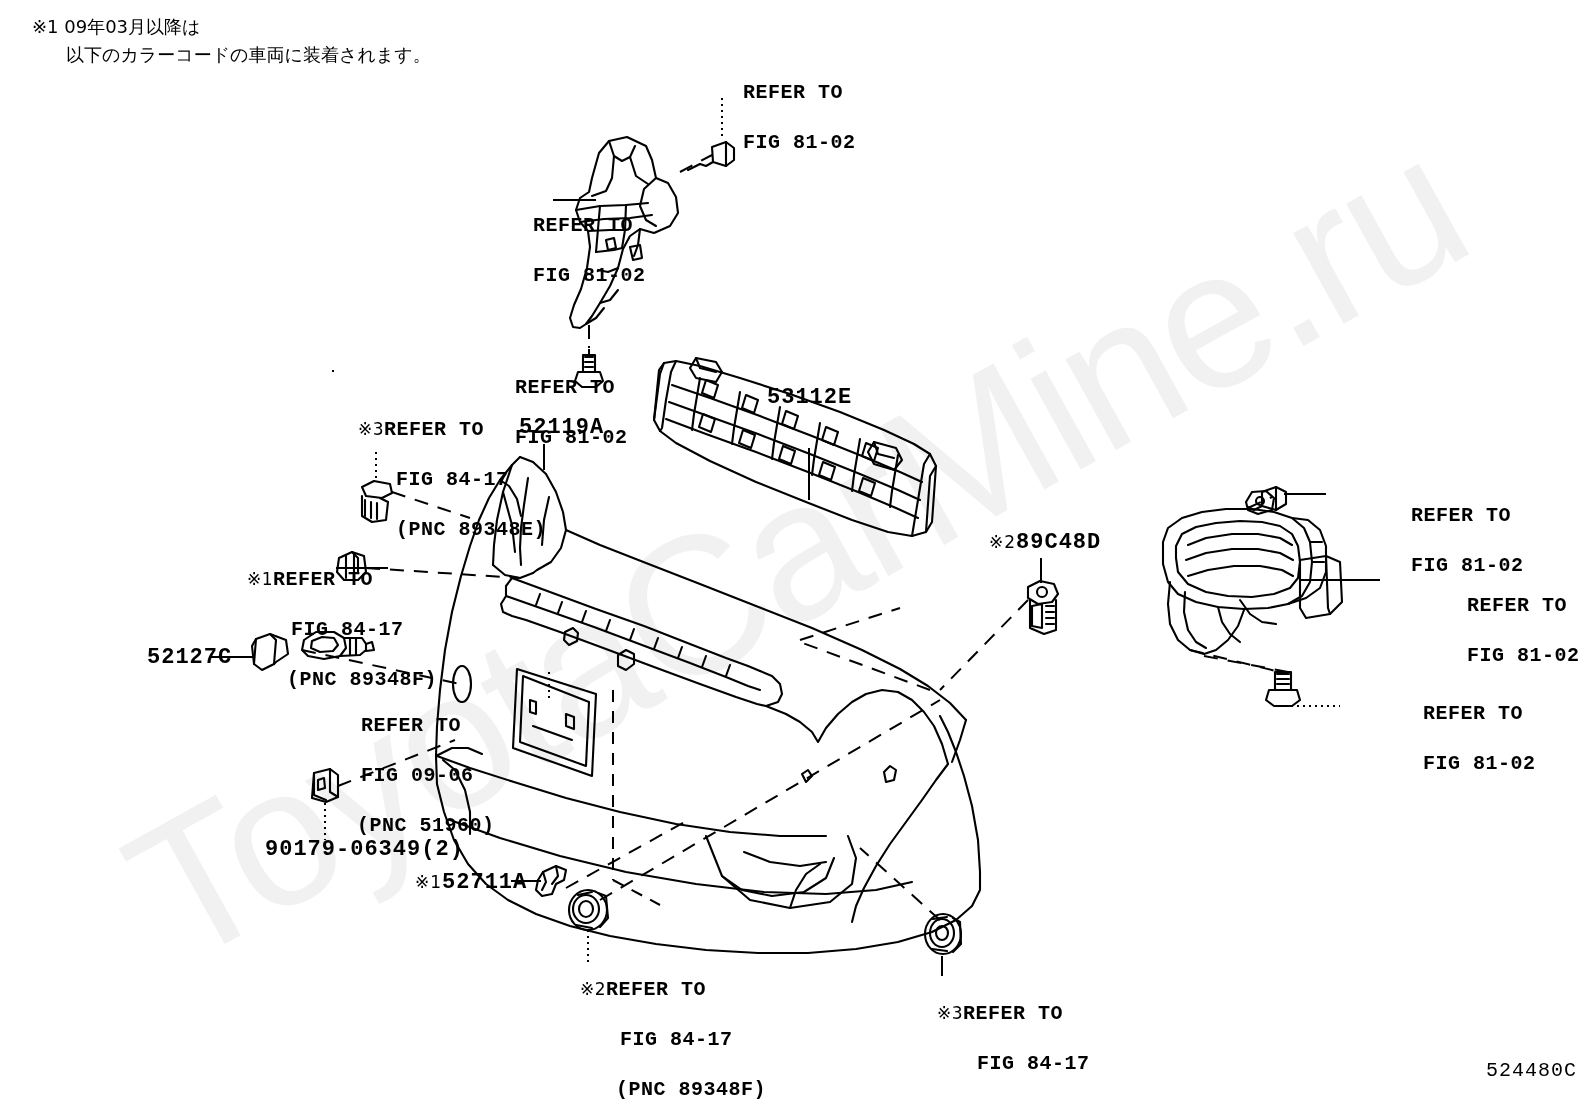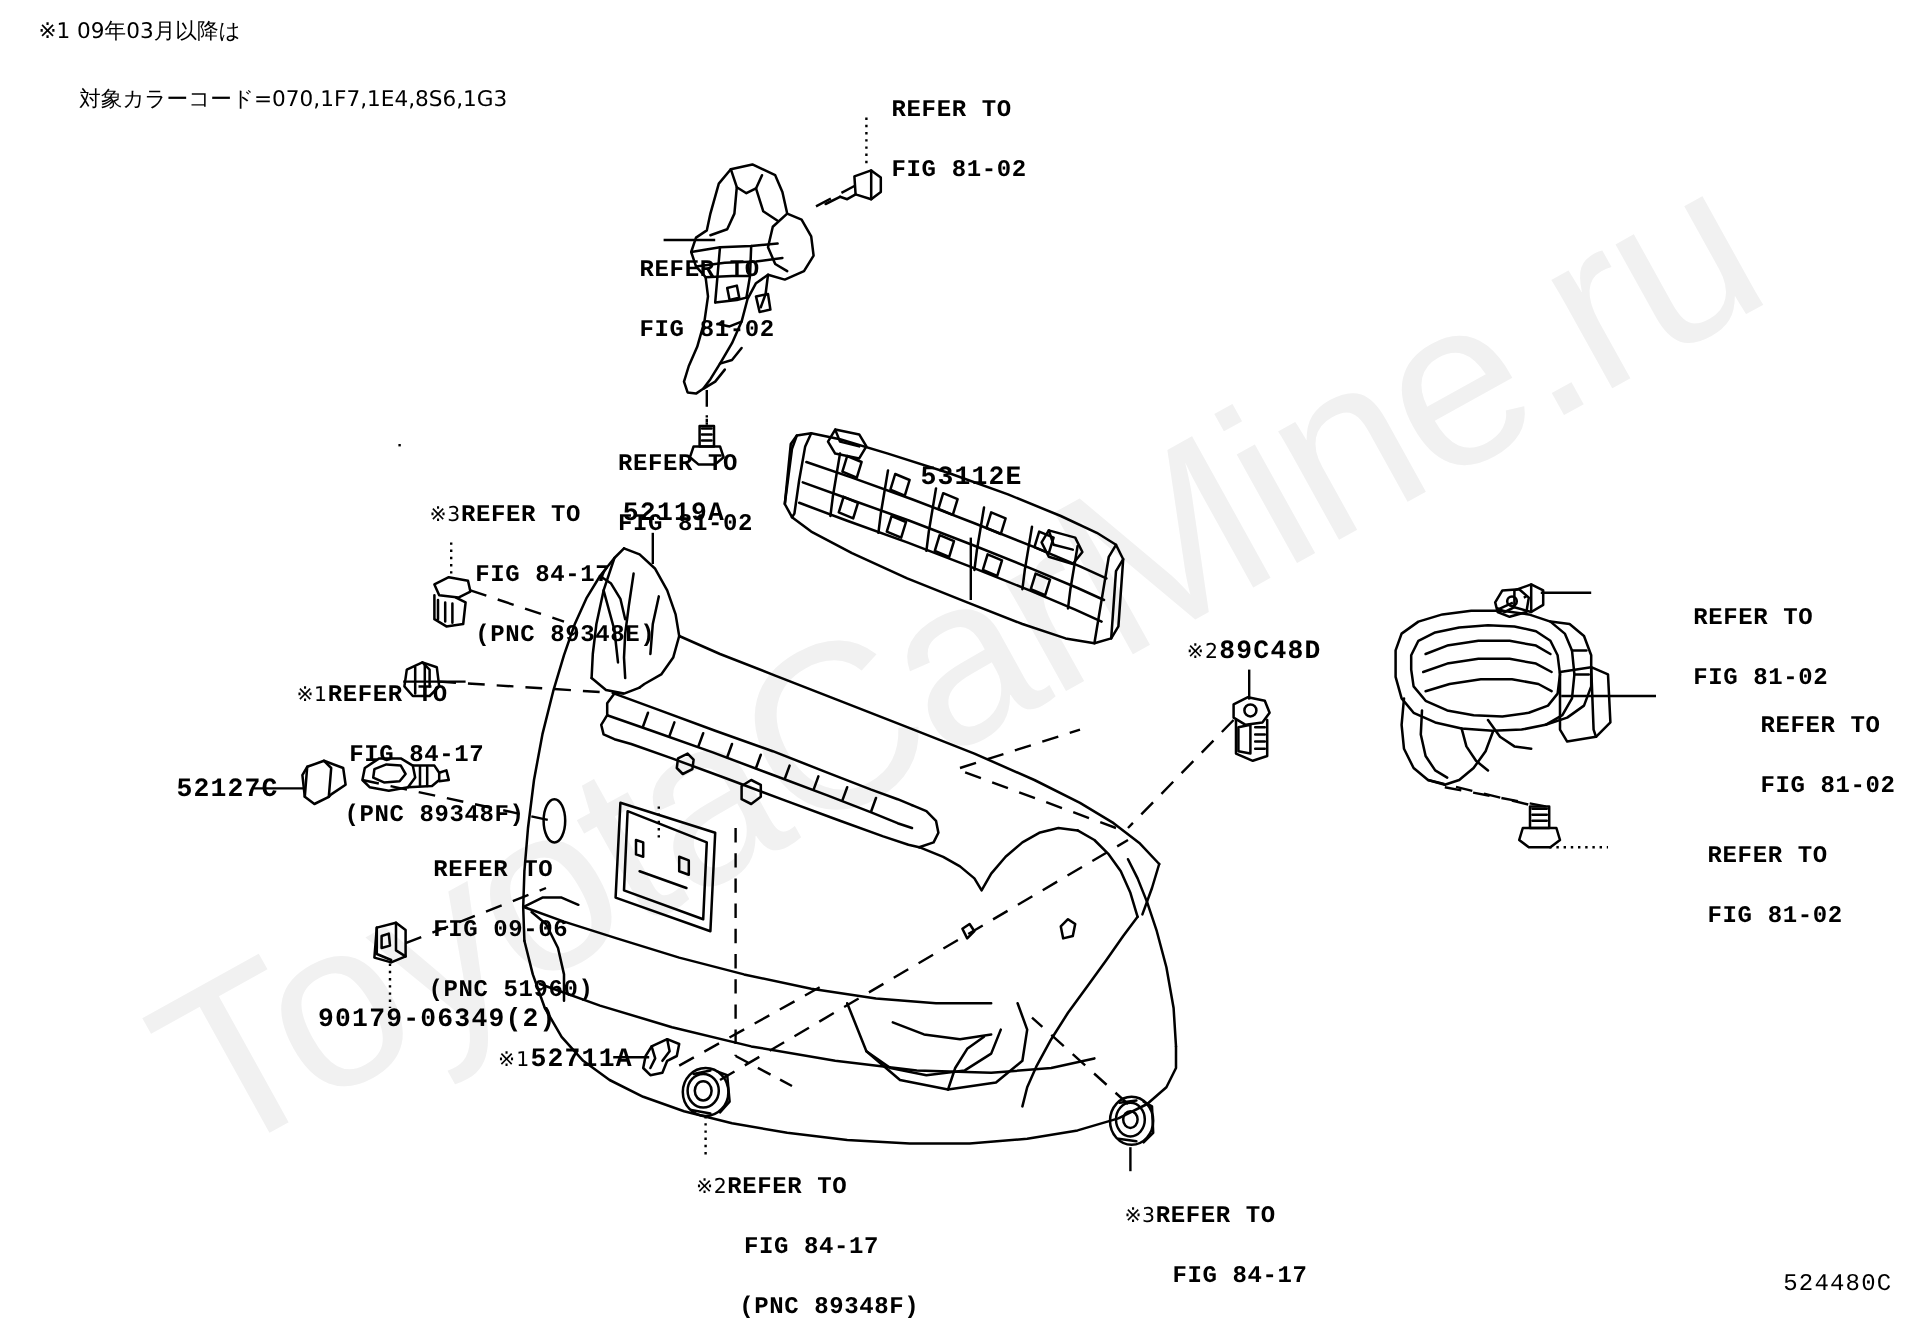--- a/index.html
+++ b/index.html
@@ -403,21 +403,21 @@
     <g stroke="#000" stroke-width="2" fill="none" stroke-dasharray="12,9">
       <line x1="613" y1="690" x2="613" y2="880"></line>
       <line x1="613" y1="880" x2="660" y2="905"></line>
     </g>
 
   </svg>
 
   <div id="labels">
 
     <div class="lbl jp" style="left:32px; top:14px;">※1 09年03月以降は</div>
-    <div class="lbl jp" style="left:66px; top:70px;">対象カラーコード=070,1F7,1E4,8S6,1G3</div>
+    <div class="lbl jp" style="left:66px; top:42px;">以下のカラーコードの車両に装着されます。</div>
 
     <div class="lbl" style="left:668px; top:55px;">
       <span>REFER TO</span><br>
       <span>FIG 81-02</span>
     </div>
 
     <div class="lbl" style="left:458px; top:188px;">
       <span>REFER TO</span><br>
       <span>FIG 81-02</span>
     </div>

